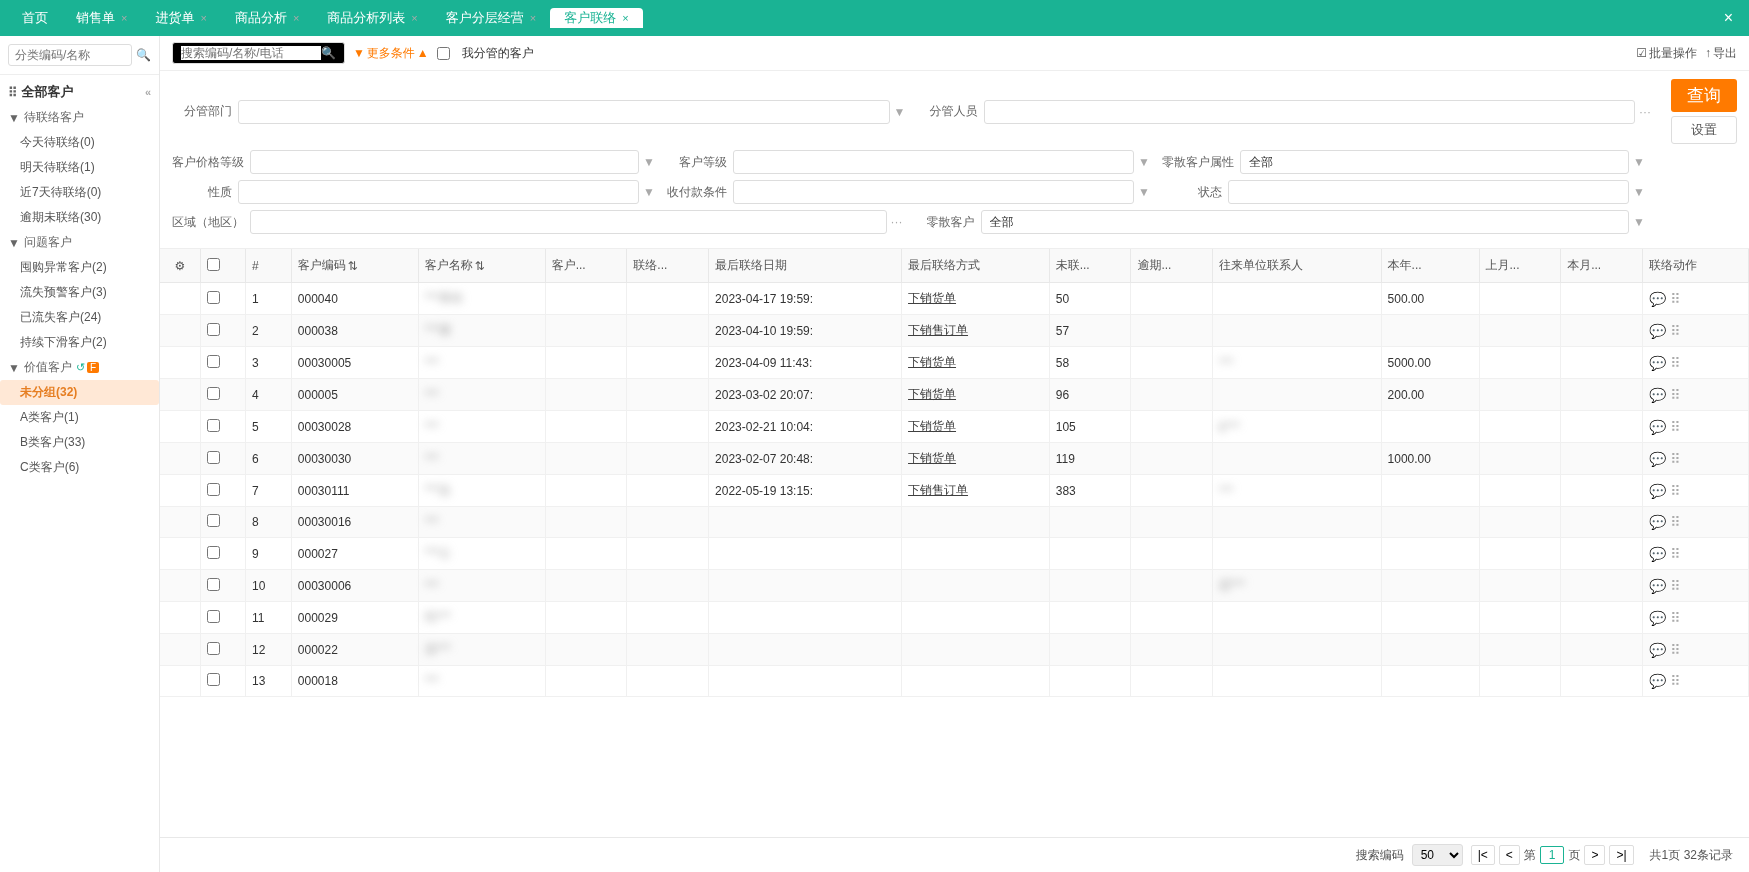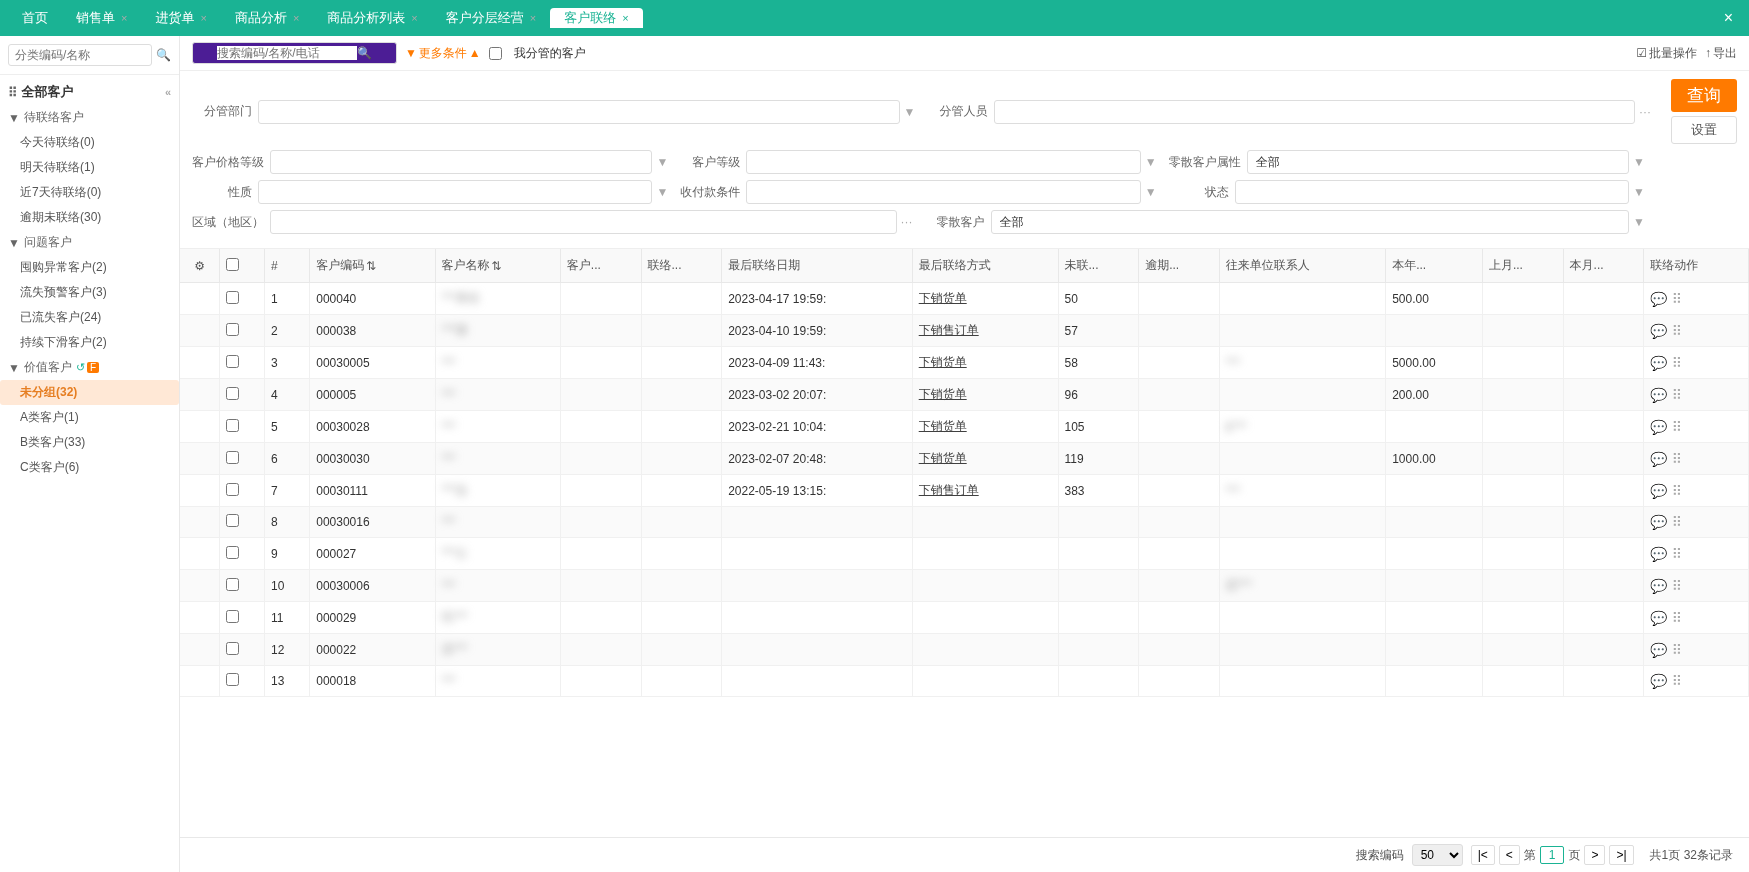--- a/index.html
+++ b/index.html
@@ -18,21 +18,21 @@
     }
     .top-nav .nav-tab .close-icon { margin-left: 6px; font-size: 11px; color: #aaa; cursor: pointer; }
     .top-nav .nav-tab.active .close-icon { color: #1ab394; }
     .top-nav .nav-close-x { margin-left: auto; color: #fff; cursor: pointer; font-size: 16px; padding: 0 8px; }
 
     
     .main-layout { display: flex; height: calc(872px - 36px); }
 
     
     .sidebar {
-      width: 180px; background: #fff; border-right: 1px solid #e8e8e8;
+      width: 160px; background: #fff; border-right: 1px solid #e8e8e8;
       display: flex; flex-direction: column; overflow-y: auto; flex-shrink: 0;
     }
     .sidebar-search {
       display: flex; align-items: center; padding: 8px; border-bottom: 1px solid #eee;
     }
     .sidebar-search input {
       border: 1px solid #ddd; border-radius: 3px; padding: 3px 6px; font-size: 12px; width: 100%; outline: none;
     }
     .sidebar-search .search-icon { margin-left: 4px; color: #1ab394; cursor: pointer; }
 
@@ -54,21 +54,21 @@
 
     
     .content-area { flex: 1; display: flex; flex-direction: column; overflow: hidden; }
 
     
     .filter-bar {
       background: #fff; border-bottom: 1px solid #eee; padding: 6px 12px;
       display: flex; align-items: center; gap: 8px;
     }
     .filter-bar .search-box {
-      display: flex; align-items: center; border: 1px solid #ddd; border-radius: 3px; padding: 3px 24px; background: #4c1d95;
+      display: flex; align-items: center; border: 1px solid #ddd; border-radius: 3px; padding: 3px 8px; background: #000000;
     }
     .filter-bar .search-box input { border: none; outline: none; font-size: 12px; width: 140px; }
     .filter-bar .more-conditions { color: #ff7a00; cursor: pointer; font-size: 12px; display: flex; align-items: center; gap: 2px; }
     .filter-bar .my-customers { display: flex; align-items: center; gap: 12px; font-size: 12px; cursor: pointer; }
     .filter-bar .toolbar-right { margin-left: auto; display: flex; gap: 8px; align-items: center; }
     .filter-bar .toolbar-btn { font-size: 12px; color: #555; cursor: pointer; display: flex; align-items: center; gap: 2px; }
 
     
     .advanced-filter {
       background: #fff; border-bottom: 1px solid #eee; padding: 8px 12px;

